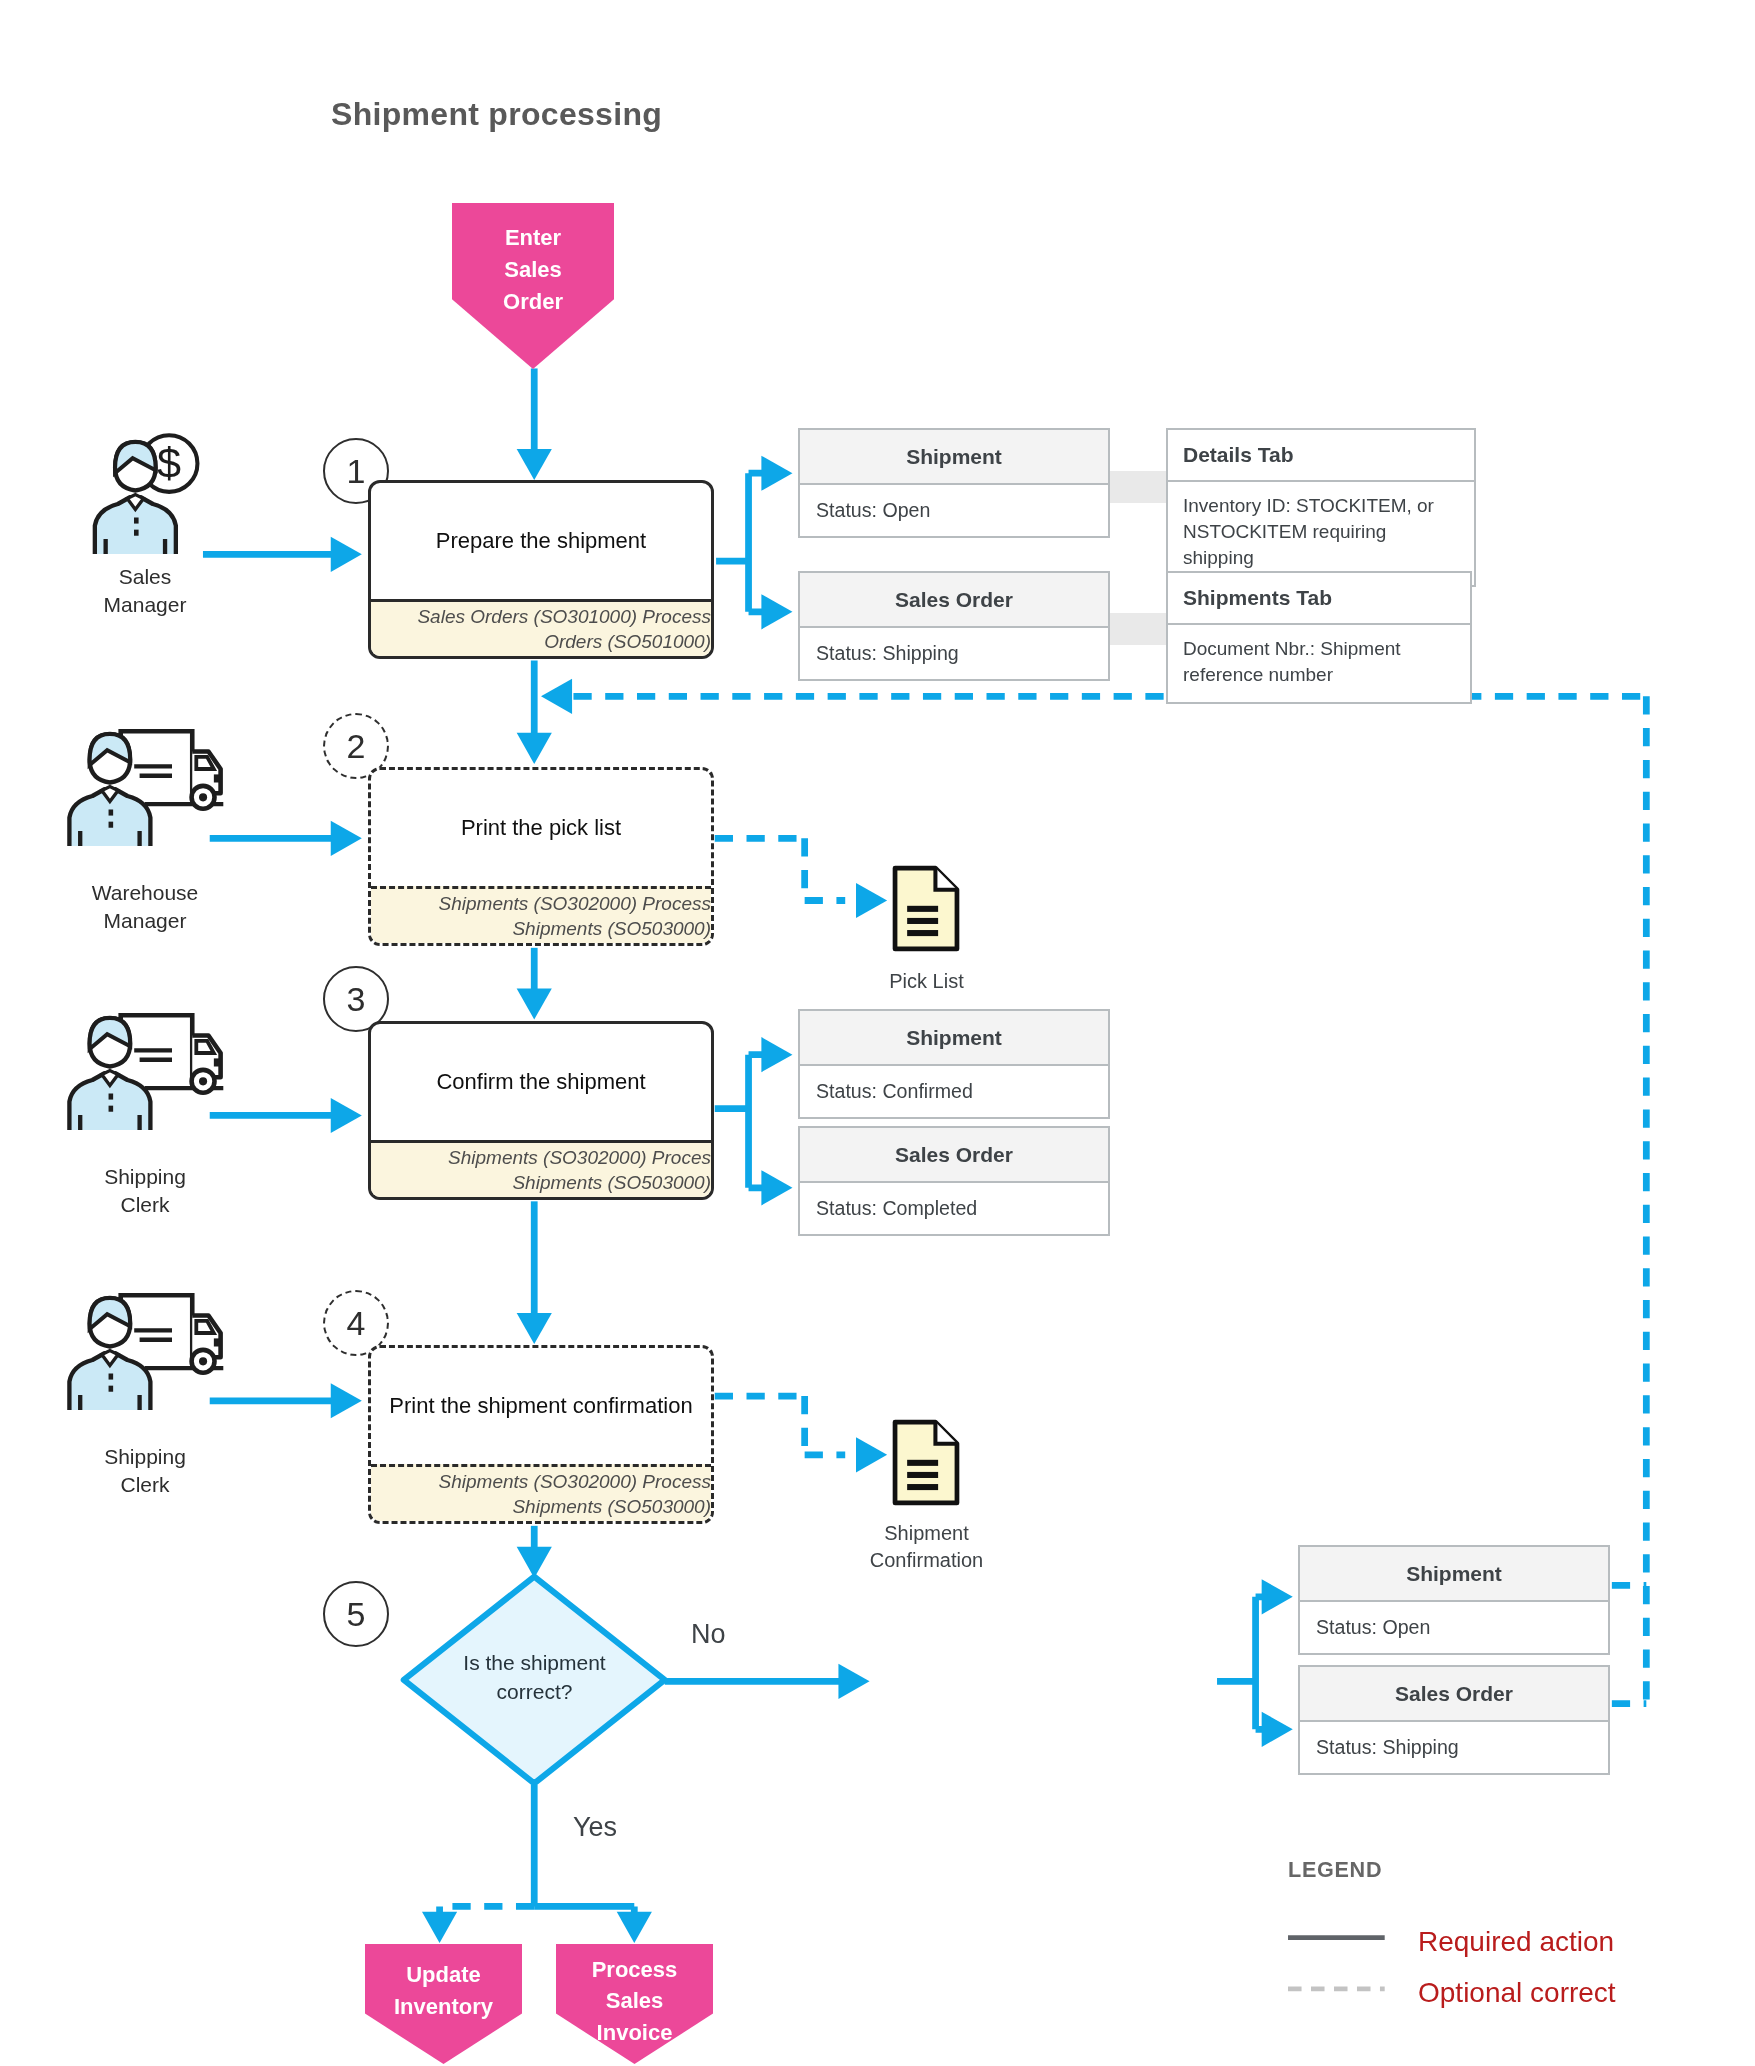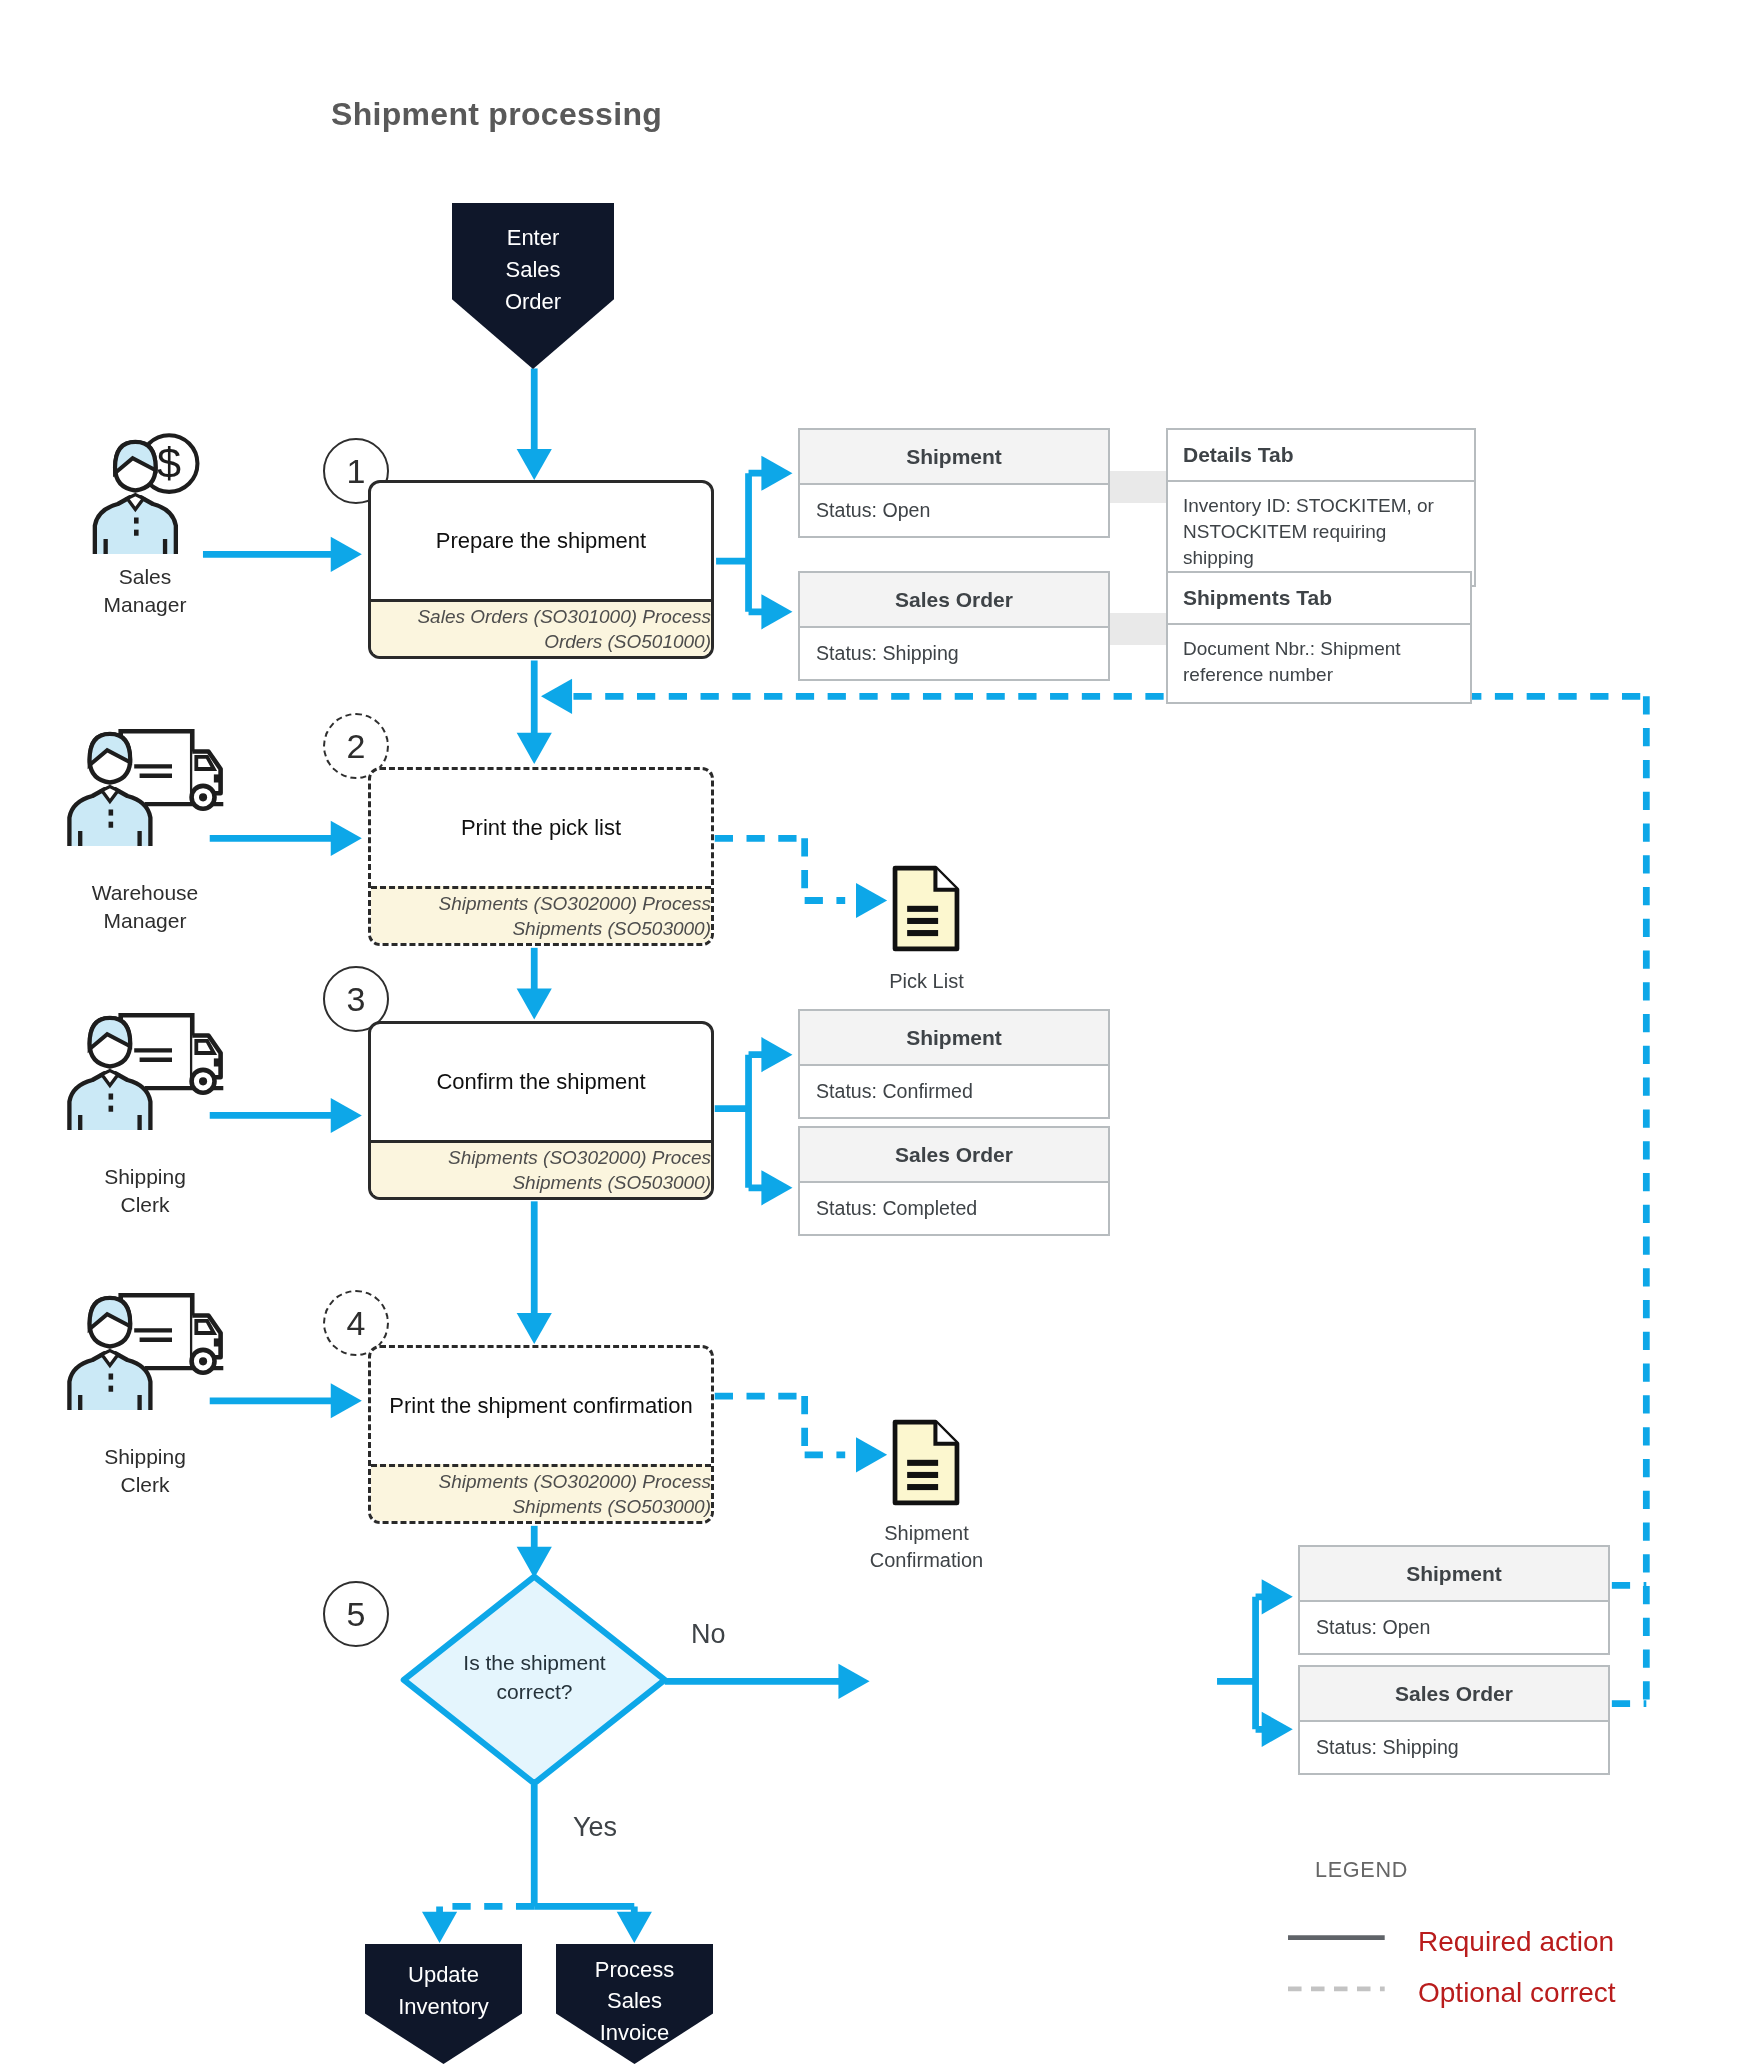--- a/index.html
+++ b/index.html
@@ -3,21 +3,21 @@
 <meta charset="utf-8">
 <style>
   html,body{margin:0;padding:0;background:#fff;}
   #canvas{position:relative;width:1756px;height:2066px;background:#ffffff;
           font-family:"Liberation Sans",sans-serif;overflow:hidden;}
   .abs{position:absolute;box-sizing:border-box;}
   #connector-svg{position:absolute;left:0;top:0;}
 
   .page-title{font-size:32px;font-weight:bold;color:#595959;letter-spacing:0.3px;}
 
-  .pent{background:#0f172a;color:#fff;font-weight:normal;font-size:22px;text-align:center;
+  .pent{background:#ec4899;color:#fff;font-weight:bold;font-size:22px;text-align:center;
         line-height:1.45;clip-path:polygon(0 0,100% 0,100% 58%,50% 100%,0 58%);}
   .pent div{white-space:nowrap;}
 
   .num-circle{width:66px;height:66px;border-radius:50%;border:2.7px solid #2e2e2e;background:#fff;
         display:flex;align-items:center;justify-content:center;font-size:34px;color:#2e2e2e;}
   .num-circle.dashed{border-style:dashed;}
 
   .step-box{border:3.4px solid #2a2a2a;border-radius:12px;background:#fff;display:flex;
         flex-direction:column;overflow:hidden;}
   .step-box.dashed{border-style:dashed;}
@@ -39,21 +39,21 @@
         padding-left:15px;font-weight:bold;font-size:21px;color:#3E4347;text-align:center;}
   .tab-body{padding:10.8px 15px 13.5px 15px;font-size:19px;color:#3E4347;line-height:1.38;}
 
   .connector-bar{background:#E9E9E9;}
 
   .actor-label{font-size:21px;color:#2e2e2e;text-align:center;line-height:1.32;}
   .doc-label{font-size:20px;color:#3E4347;text-align:center;line-height:1.35;}
   .flow-label{font-size:27px;color:#3E4347;}
   .decision-text{font-size:21px;color:#26333B;text-align:center;line-height:1.4;}
 
-  .legend-title{font-size:21.6px;font-weight:normal;color:#666;letter-spacing:0.7px;margin-left:27px;}
+  .legend-title{font-size:21.6px;font-weight:bold;color:#666;letter-spacing:0.7px;}
   .legend-item{font-size:28px;color:#b91c1c;}
 </style>
 </head>
 <body>
 
 <div id="canvas">
 
   <svg id="connector-svg" width="1756" height="2066" viewBox="0 0 2597 3056">
 
     <polygon points="790,2332 983,2485 790,2638 597,2485" fill="#E4F5FD" stroke="#0DA7E8" stroke-width="9" stroke-linejoin="round"></polygon>

